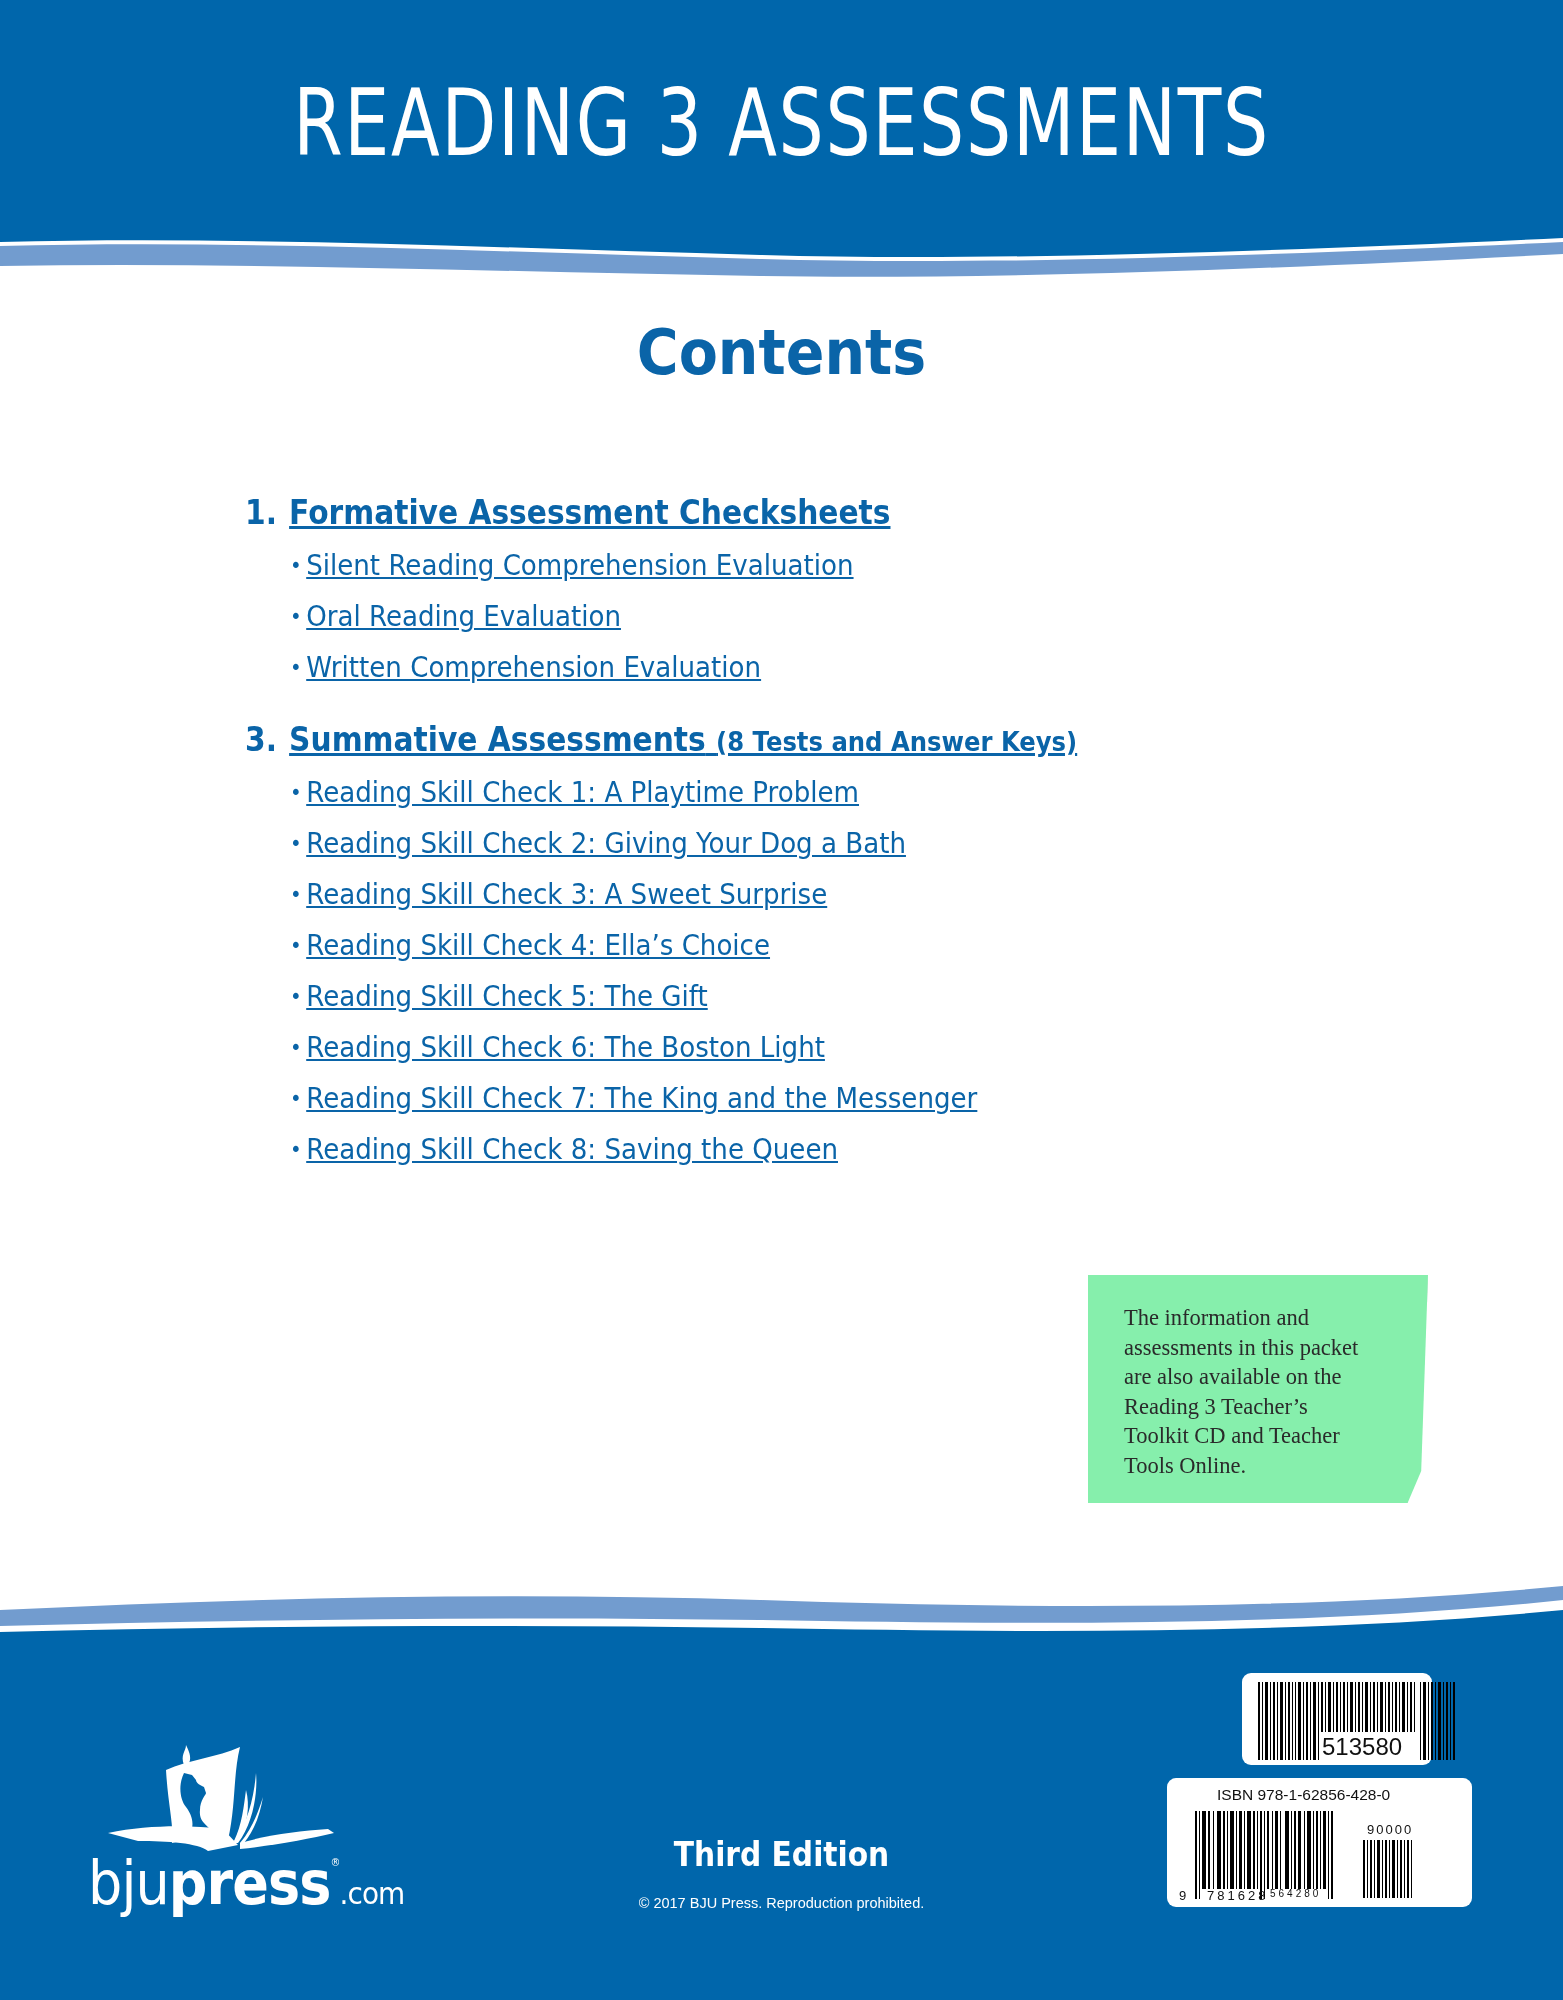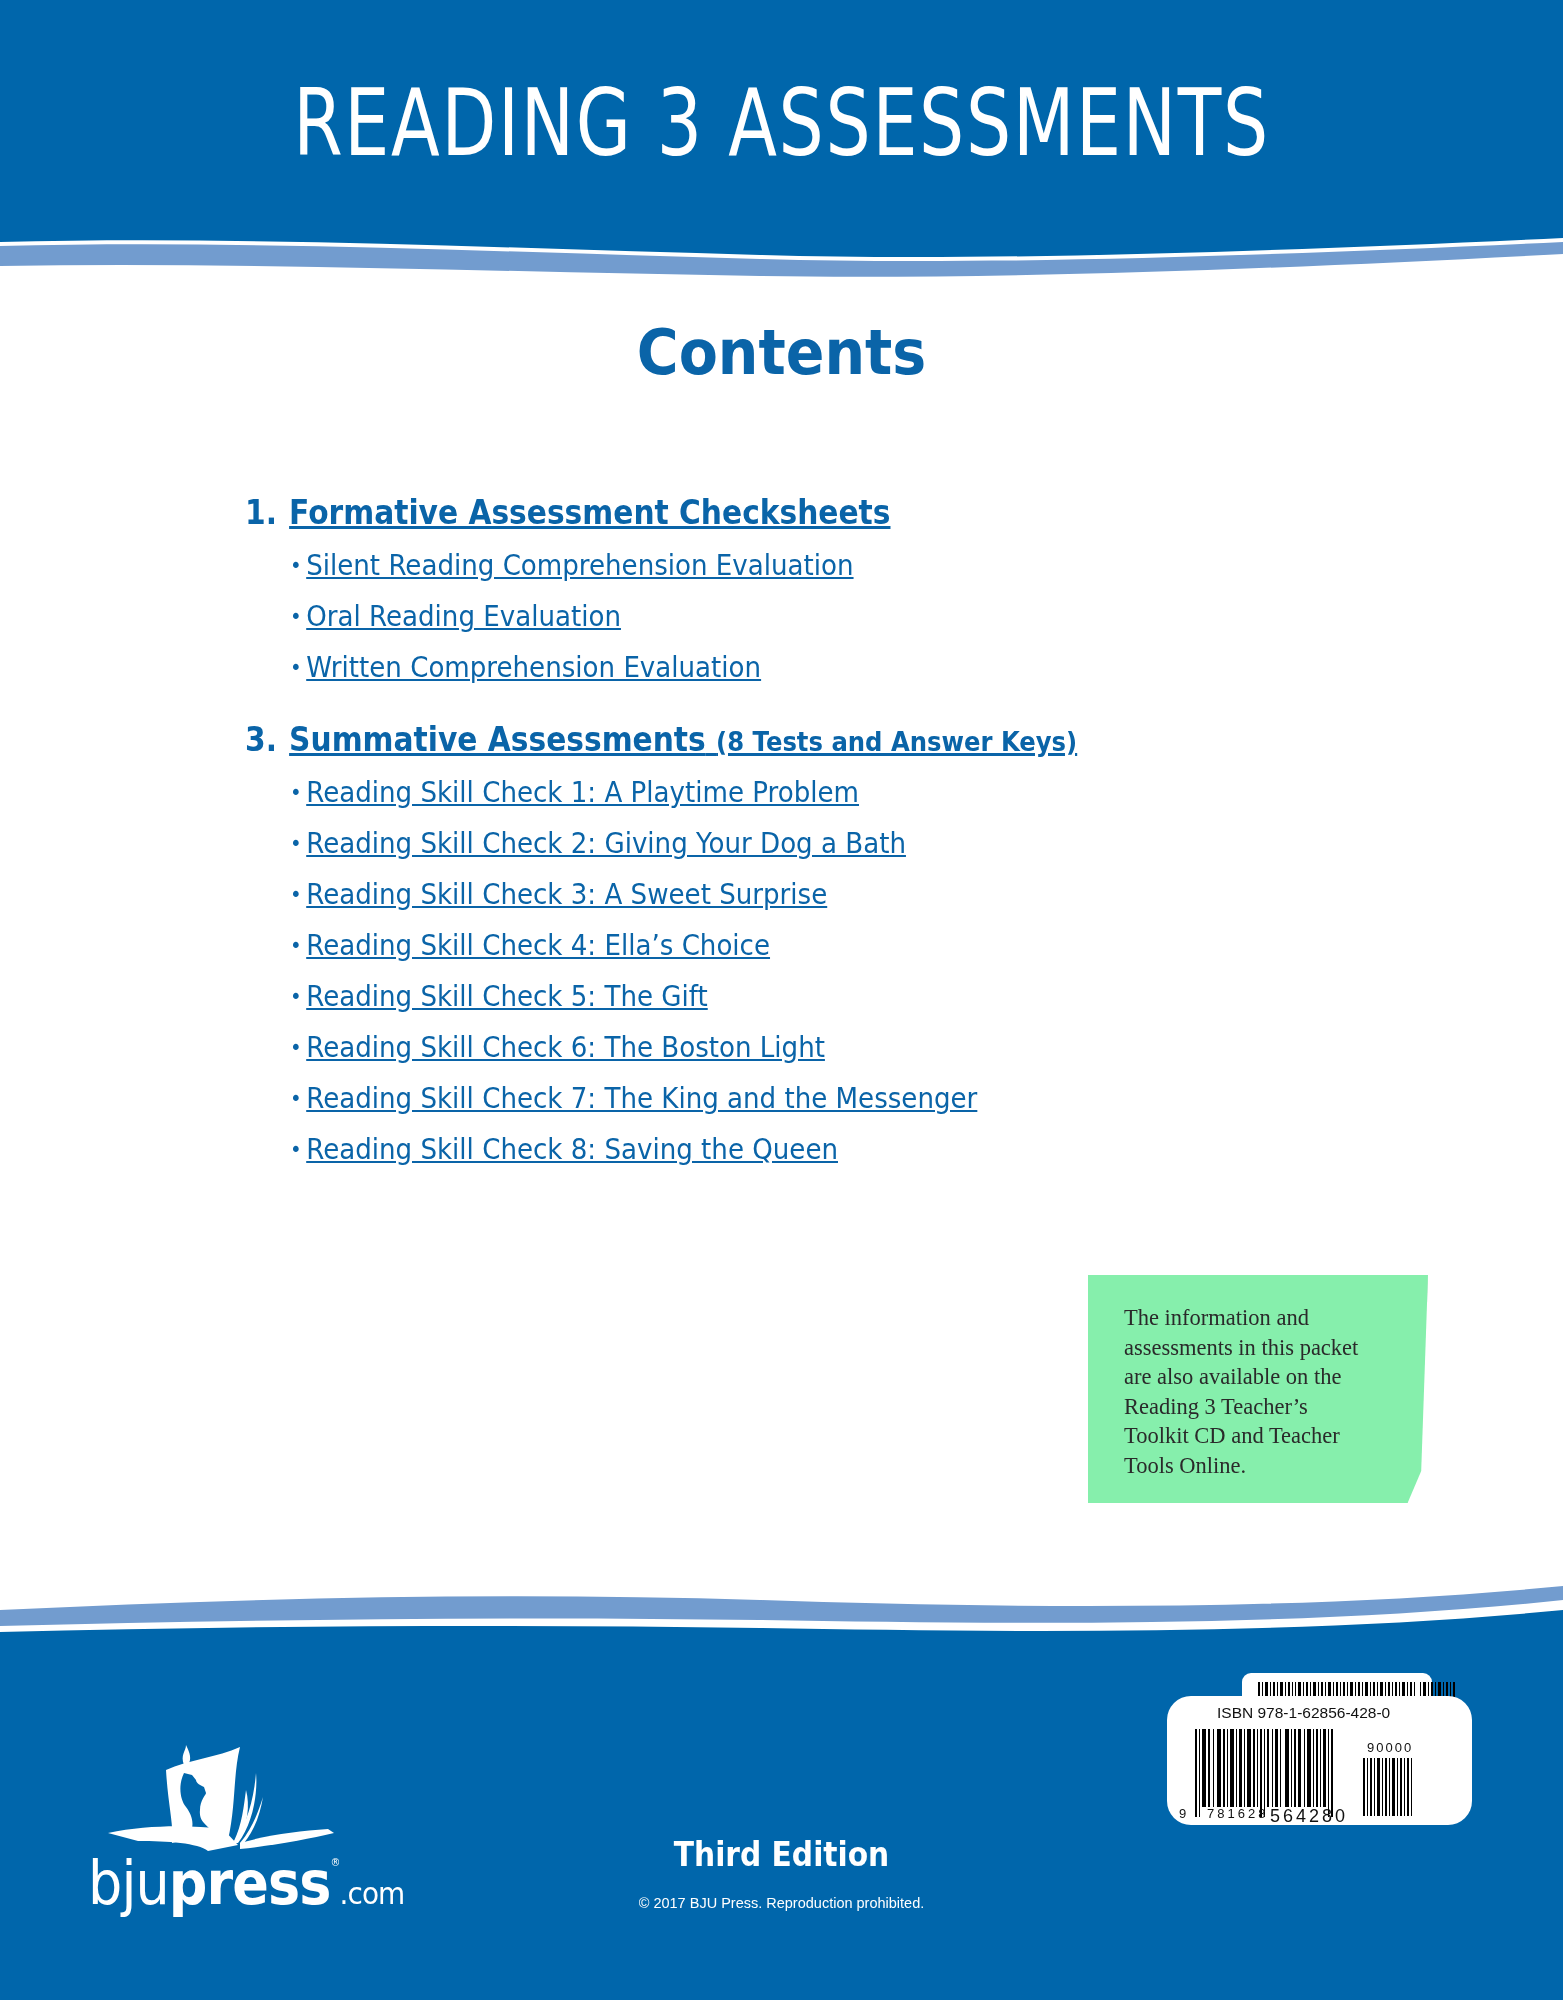--- a/index.html
+++ b/index.html
@@ -22,21 +22,21 @@
   .edition { position: absolute; left: 0; top: 1838px; width: 1563px; text-align: center; color: #ffffff; font-family: "DejaVu Sans", sans-serif; font-weight: bold; font-size: 33px; transform: scaleX(0.9); line-height: 1; }
   .copyright { position: absolute; left: 0; top: 1896px; width: 1563px; text-align: center; color: #ffffff; font-family: "Liberation Sans", sans-serif; font-size: 14.5px; line-height: 1; }
   .logo { position: absolute; left: 88px; top: 1745px; width: 320px; height: 180px; }
   .logo-text { position: absolute; left: 0; top: 108px; color: #fff; font-family: "DejaVu Sans", sans-serif; font-size: 60px; line-height: 1; white-space: nowrap; letter-spacing: -1px; transform: scaleX(0.9); transform-origin: left; }
   .logo-text .b1 { font-weight: normal; }
   .logo-text .b2 { font-weight: bold; }
   .logo-text .reg { font-size: 11px; vertical-align: 38px; }
   .logo-text .com { font-size: 31px; font-weight: normal; }
   .bc-box { position: absolute; background: #fff; border-radius: 9px; }
   .bc1 { left: 1242px; top: 1673px; width: 190px; height: 92px; }
-  .bc2 { left: 1167px; top: 1696px; width: 305px; height: 129px; border-radius: 24px; }
+  .bc2 { left: 1167px; top: 1778px; width: 305px; height: 129px; }
   .bc-label { position: absolute; font-family: "Liberation Sans", sans-serif; color: #111; white-space: nowrap; }
 </style>
 </head>
 <body>
 
 <div class="header">
   <svg width="1563" height="290" viewBox="0 0 1563 290">
     <path d="M0,0 H1563 V238 C1300,250 1000,262 760,255 C500,248 250,236 0,242 Z" fill="#0066ab"></path>
     <path d="M0,246 C250,240 500,252 760,259 C1000,266 1300,254 1563,242 L1563,254 C1300,268 1000,280 760,276 C500,272 250,262 0,266 Z" fill="#729ccf"></path>
   </svg>
@@ -214,15 +214,15 @@
         <rect x="225" y="62" width="3" height="58"></rect>
         <rect x="230" y="62" width="1" height="58"></rect>
         <rect x="233" y="62" width="2" height="58"></rect>
         <rect x="237" y="62" width="1" height="58"></rect>
         <rect x="240" y="62" width="2" height="58"></rect>
         <rect x="244" y="62" width="1" height="58"></rect>
     </g>
   </svg>
   <div class="bc-label" style="left:12px;top:110px;font-size:13px;">9</div>
   <div class="bc-label" style="left:40px;top:110px;font-size:13px;letter-spacing:3px;">781628</div>
-  <div class="bc-label" style="left:103px;top:110px;font-size:18px;letter-spacing:3px;">564280</div>
+  <div class="bc-label" style="left:103px;top:110px;font-size:10px;letter-spacing:3px;">564280</div>
   <div class="bc-label" style="left:200px;top:44px;font-size:13px;letter-spacing:2px;">90000</div>
 </div>
 
 </body></html>

